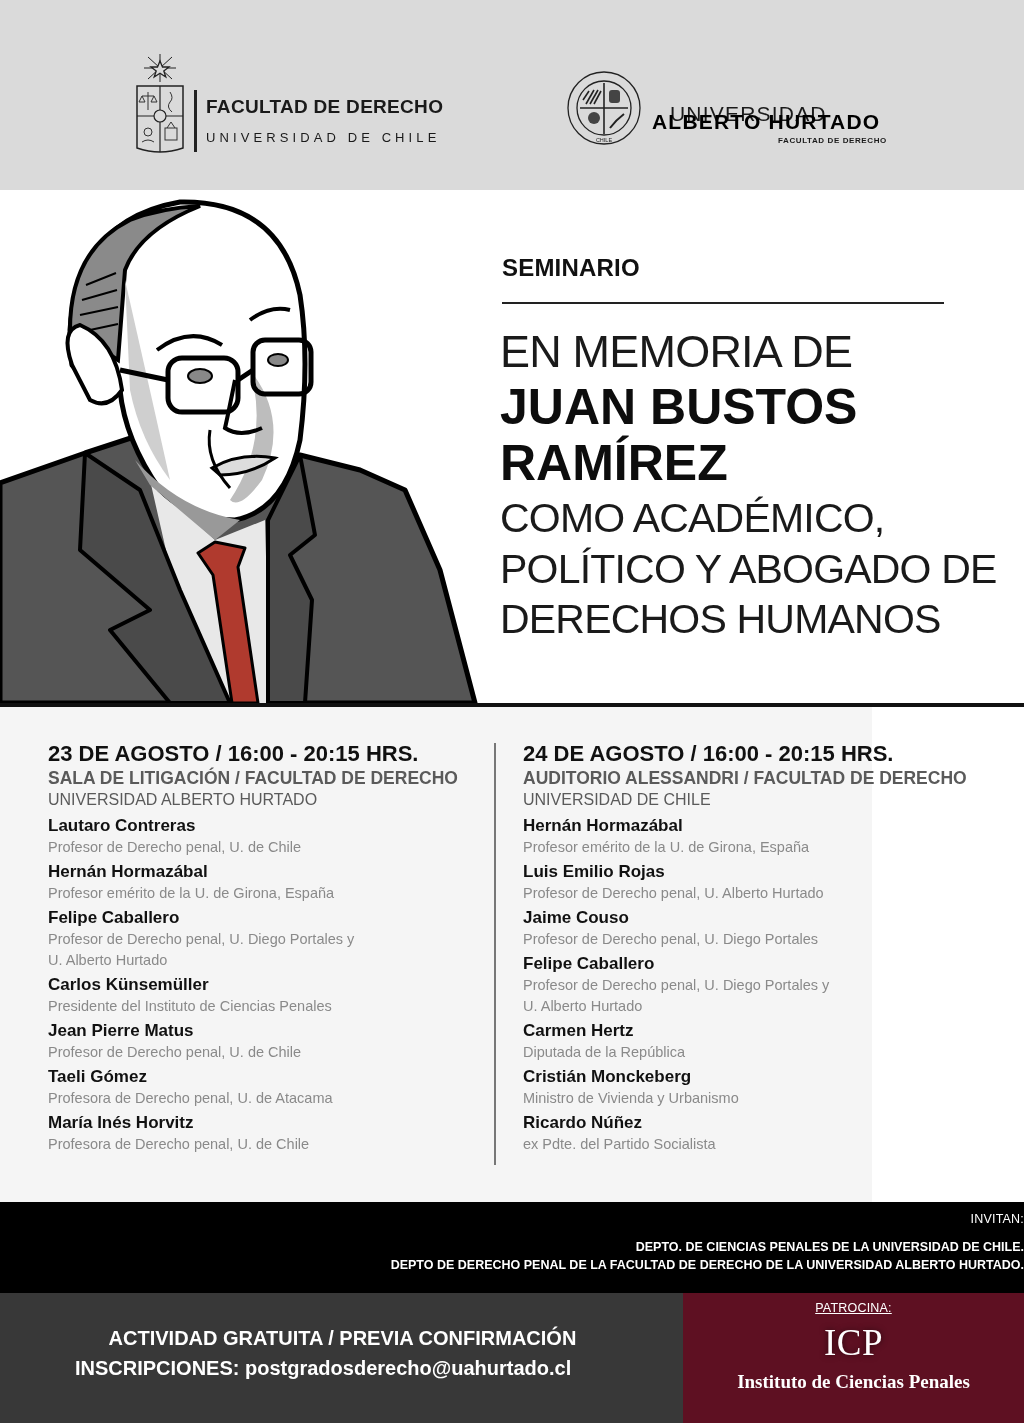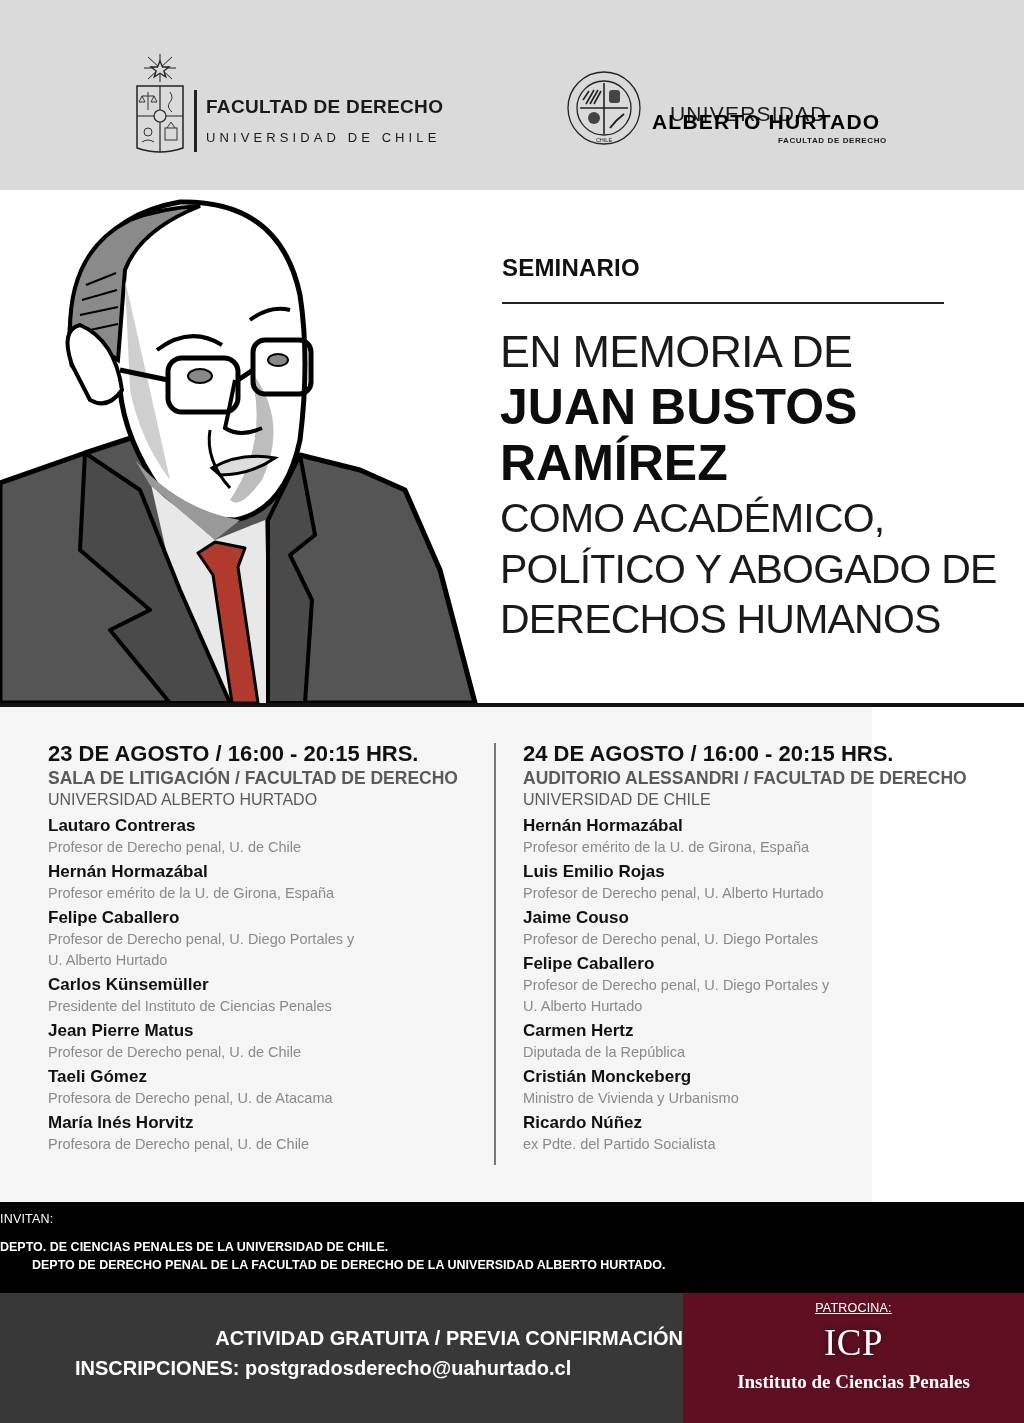--- a/index.html
+++ b/index.html
@@ -33,26 +33,26 @@
   .col-left { left: 48px; width: 440px; }
   .col-right { left: 523px; width: 480px; }
   .col-divider { position: absolute; left: 494px; top: 36px; width: 2px; height: 422px; background: #777; }
   .day-head { font-size: 22px; font-weight: bold; color: #111; white-space: nowrap; line-height: 26px; }
   .venue { font-size: 17.5px; font-weight: bold; color: #5a5a5a; white-space: nowrap; line-height: 22px; }
   .venue-sub { font-size: 16px; color: #5a5a5a; white-space: nowrap; line-height: 22px; margin-bottom: 4px; }
   .speaker { margin-bottom: 3px; }
   .sp-name { font-size: 17px; font-weight: bold; color: #111; line-height: 22px; white-space: nowrap; }
   .sp-role { font-size: 14.5px; color: #8a8a8a; line-height: 21px; white-space: pre-line; }
 
-  .invitan { position: absolute; left: 0; top: 1202px; width: 1024px; height: 91px; background: #000; color: #fff; text-align: left; }
+  .invitan { position: absolute; left: 0; top: 1202px; width: 1024px; height: 91px; background: #000; color: #fff; text-align: right; }
   .inv-label { position: absolute; left: 0; width: 1024px; top: 10px; font-size: 12.5px; letter-spacing: 0.2px; }
   .inv-line { position: absolute; left: 0; width: 1024px; font-size: 12.5px; font-weight: bold; letter-spacing: 0px; }
 
   .footer-left { position: absolute; left: 0; top: 1293px; width: 683px; height: 130px; background: #383838; color: #fff; }
-  .fl-line1 { position: absolute; left: 0; width: 683px; text-align: right; top: 34px; font-size: 20px; font-weight: bold; padding-left: 2px; }
+  .fl-line1 { position: absolute; left: 0; width: 683px; text-align: center; top: 34px; font-size: 20px; font-weight: bold; padding-left: 2px; }
   .fl-line2 { position: absolute; left: 75px; top: 64px; font-size: 20px; font-weight: bold; white-space: nowrap; }
   .fl-email { font-weight: bold; }
 
   .footer-right { position: absolute; left: 683px; top: 1293px; width: 341px; height: 130px; background: #5e1022; color: #fff; text-align: center; }
   .fr-label { position: absolute; left: 0; width: 341px; top: 8px; font-size: 12.5px; letter-spacing: 0.2px; text-decoration: underline; }
   .fr-icp { position: absolute; left: 0; width: 341px; top: 28px; font-family: "Liberation Serif", "DejaVu Serif", serif; font-size: 37px; letter-spacing: 0.5px; text-shadow: 0 0 6px rgba(0,0,0,0.6); }
   .fr-name { position: absolute; left: 0; width: 341px; top: 78px; font-family: "Liberation Serif", "DejaVu Serif", serif; font-size: 19px; font-weight: bold; }
 </style>
 </head>
 <body>

